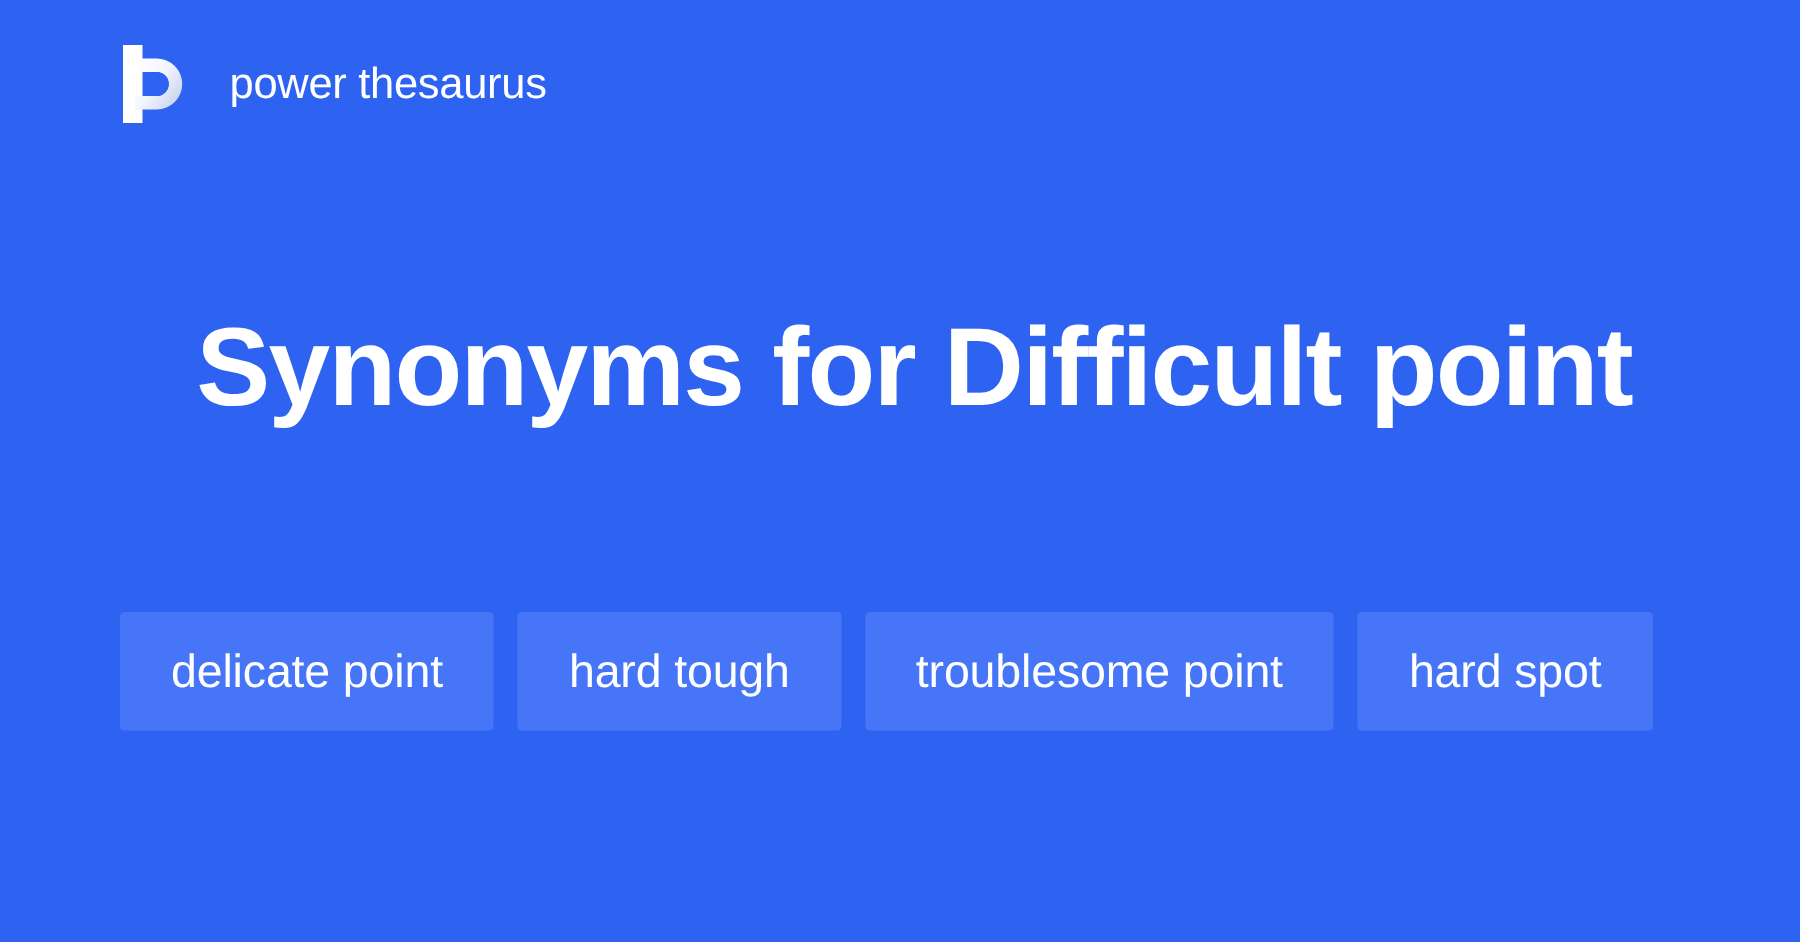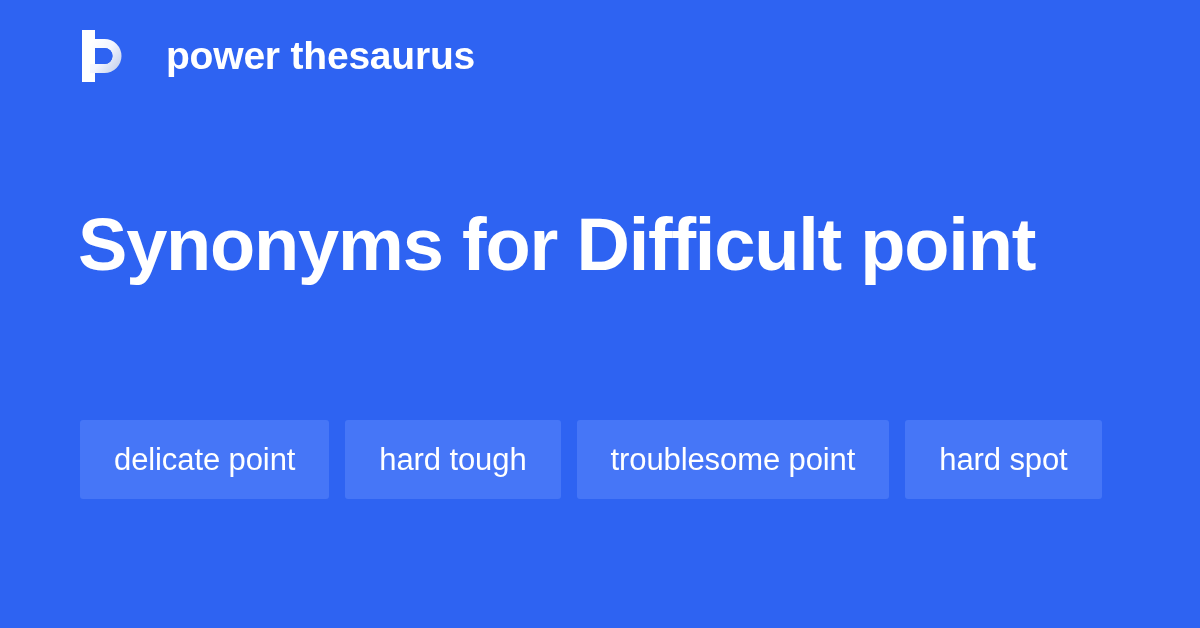--- a/index.html
+++ b/index.html
@@ -31,48 +31,49 @@
     align-items: center;
     height: 56px;
   }
   .brand-logo {
     width: 50px;
     height: 52px;
     display: block;
     flex: 0 0 auto;
   }
   .brand-name {
-    margin-left: 36px;
+    margin-left: 23px;
     color: #FFFFFF;
-    font-size: 39px;
+    font-size: 29px;
     line-height: 46px;
-    font-weight: 700;
+    font-weight: 400;
     letter-spacing: -0.2px;
     white-space: nowrap;
   }
 
   
   .headline {
     position: absolute;
     left: 78px;
     top: 138px;
     width: 1010px;
     color: #FFFFFF;
     font-size: 74px;
     line-height: 113px;
     font-weight: 700;
     letter-spacing: -1.2px;
     white-space: pre-wrap;
+    text-align: right;
   }
 
   
   .chips {
     position: absolute;
     left: 80px;
-    top: 420px;
+    top: 408px;
     width: 1040px;
     display: flex;
     flex-wrap: wrap;
     gap: 16px 16px;
     align-content: flex-start;
   }
   .chip {
     background: #4676F7;
     border-radius: 3px;
     height: 79px;

